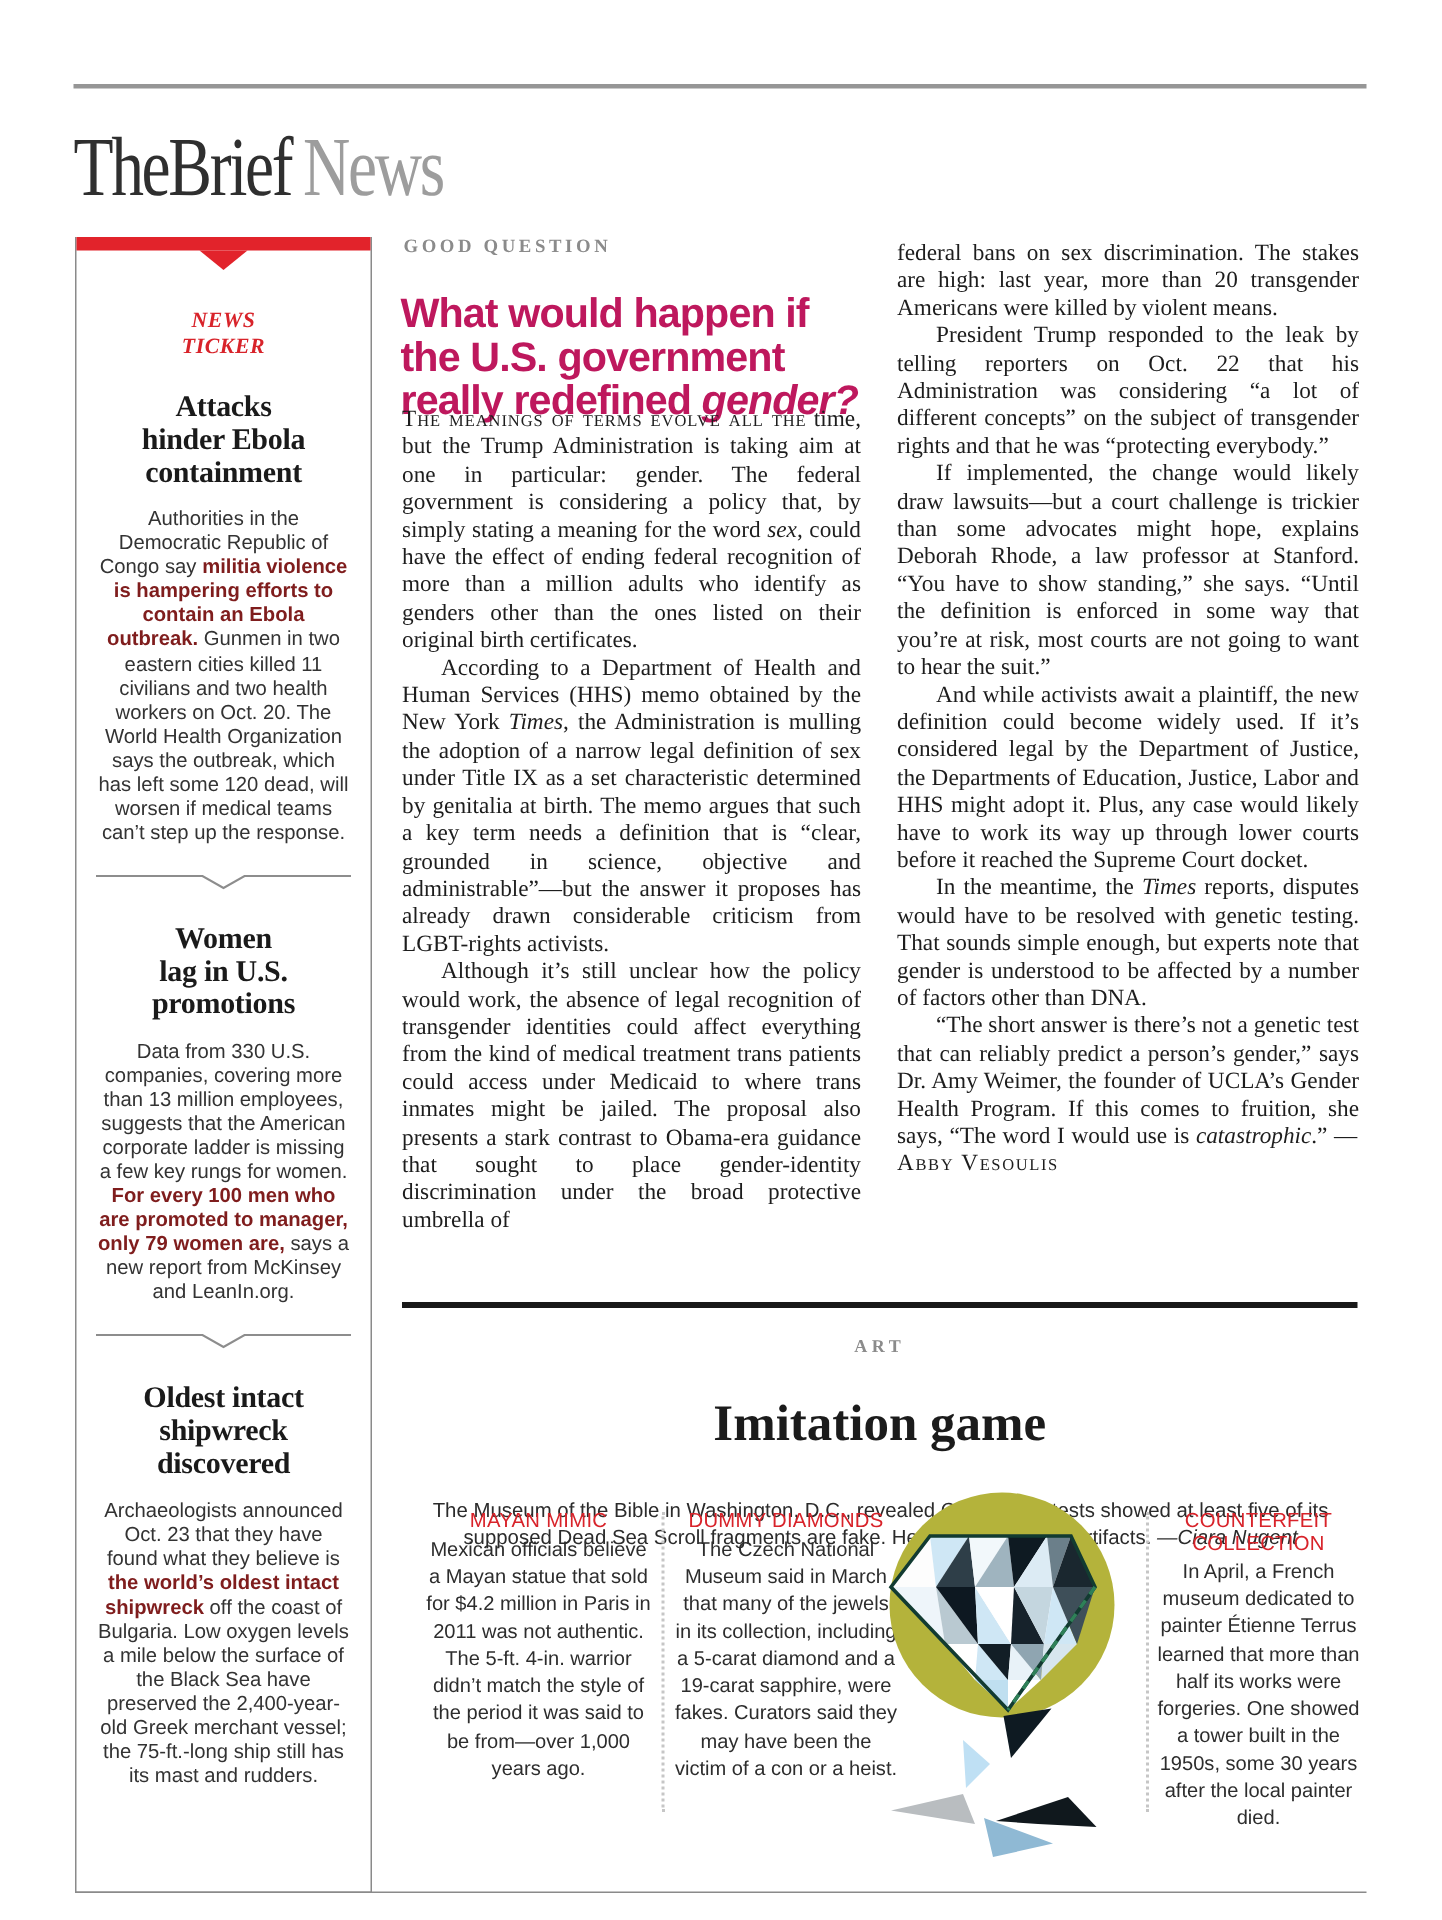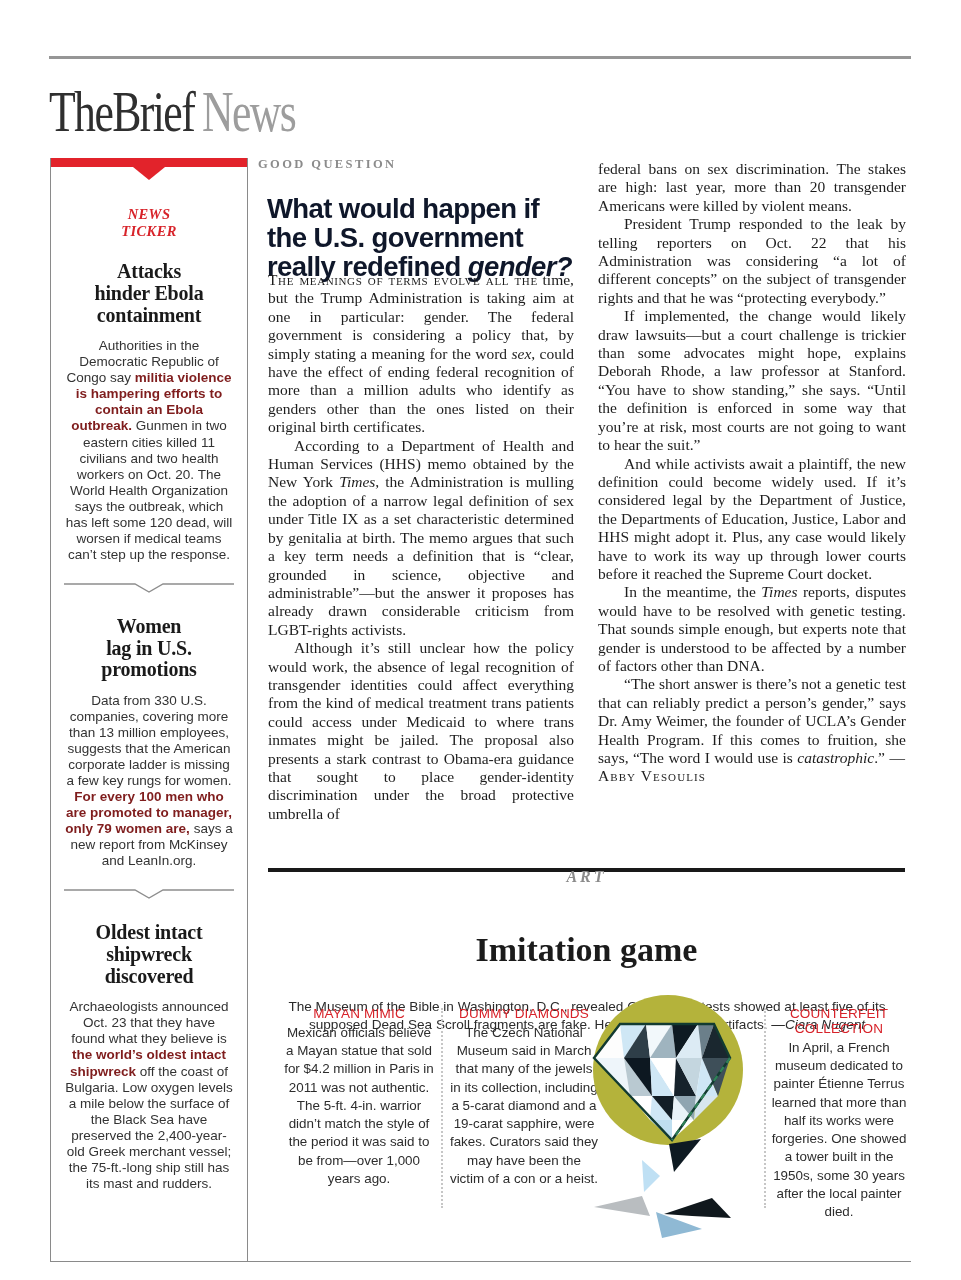--- a/index.html
+++ b/index.html
@@ -27,35 +27,35 @@
              line-height:1.08;letter-spacing:-.2px;color:#1a1a1a;white-space:pre-line;}
   .t-item p{margin:12px 14px 0;font-size:13.5px;line-height:1.19;color:#333;}
   .t-div{margin:18px auto 0;display:block;}
 
   .sg-rb{color:#7f1d1d;font-weight:700;text-align:right;}
   .sg-i{font-style:italic;}
   .sg-sc{font-variant:small-caps;letter-spacing:.04em;}
   .sg-by{font-variant:small-caps;letter-spacing:.07em;}
 
   
-  .kicker{position:absolute;left:258px;top:157px;font-family:"Liberation Serif",serif;font-weight:700;
+  .kicker{position:absolute;left:269px;top:157px;font-family:"Liberation Serif",serif;font-weight:700;
           font-size:12.5px;letter-spacing:2.4px;color:#8b8b8b;}
   .headline{position:absolute;left:267px;top:176px;width:330px;font-weight:700;font-size:27.5px;
-            line-height:29px;letter-spacing:-.6px;color:#0f172a;}
+            line-height:29px;letter-spacing:-.6px;color:#be185d;}
   .bodycol{position:absolute;width:306px;font-family:"Liberation Serif",serif;font-size:15.5px;
            line-height:18.4px;text-align:justify;color:#1d1d1d;}
   .col1{left:268px;top:271px;}
   .col2{left:598px;top:160px;width:308px;}
   .bodycol p{margin:0;}
   .bodycol p.indent{text-indent:26px;}
 
   
   .black-rule{position:absolute;left:268px;top:868px;width:637px;height:4px;background:#191919;}
-  .art-kicker{position:absolute;left:268px;top:868px;width:637px;text-align:center;
-              font-family:"Liberation Serif",serif;font-weight:700;font-size:16px;letter-spacing:3px;color:#8b8b8b;font-style:italic;}
+  .art-kicker{position:absolute;left:268px;top:890px;width:637px;text-align:center;
+              font-family:"Liberation Serif",serif;font-weight:700;font-size:12px;letter-spacing:3px;color:#8b8b8b;}
   .art-title{position:absolute;left:268px;top:903px;width:637px;text-align:center;
              font-family:"Liberation Serif",serif;font-weight:700;font-size:34px;color:#1b1b1b;}
   .art-intro{position:absolute;left:272px;top:984px;width:630px;text-align:center;
              font-size:13.6px;line-height:1.38;color:#2b2b2b;}
   .art-col{position:absolute;top:1006px;text-align:center;}
   .art-col h4{margin:0 0 3px;font-size:13.5px;font-weight:400;color:#d8232a;letter-spacing:.2px;}
   .art-col p{margin:0;font-size:13.4px;line-height:1.36;color:#2d2d2d;}
   .art-col-1{left:283px;width:152px;}
   .art-col-2{left:449px;width:150px;}
   .art-col-3{left:770px;width:138px;}

